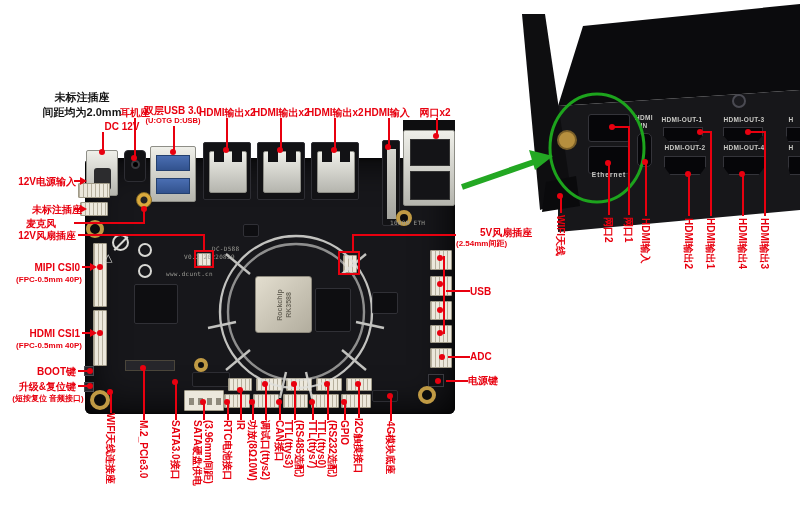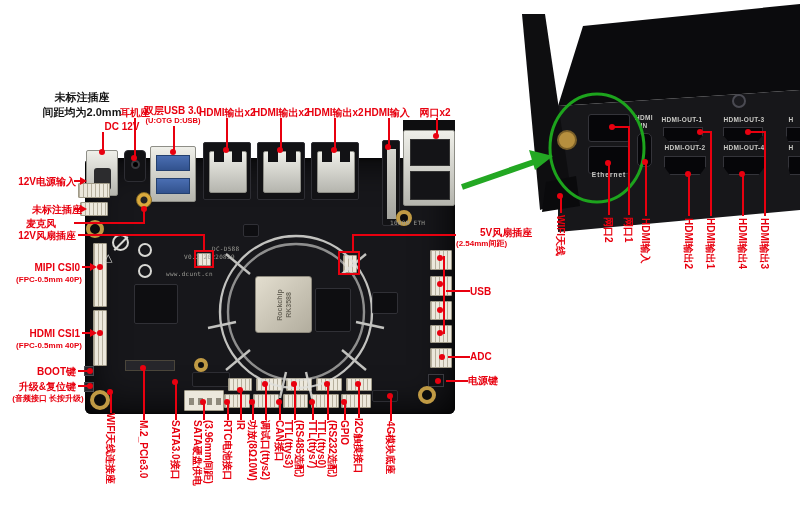--- a/index.html
+++ b/index.html
@@ -262,21 +262,21 @@
   <div class="abs dot" style="left:100px;top:333px"></div>
   <span class="abs lbl sm2" style="left:6px;top:341px;width:86px">(FPC-0.5mm 40P)</span>
 
   <span class="abs lbl r" style="left:34px;top:366px;width:42px">BOOT键</span>
   <div class="abs hl" style="left:78px;top:370px;width:10px"></div>
   <div class="abs dot" style="left:90px;top:371px"></div>
 
   <span class="abs lbl r" style="left:10px;top:381px;width:66px">升级&amp;复位键</span>
   <div class="abs hl" style="left:78px;top:385px;width:10px"></div>
   <div class="abs dot" style="left:90px;top:386px"></div>
-  <span class="abs lbl sm2" style="left:0px;top:394px;width:96px">(音频接口 长按升级)</span>
+  <span class="abs lbl sm2" style="left:0px;top:394px;width:96px">(短按复位 音频接口)</span>
 
   <span class="abs lbl l" style="left:480px;top:227px;width:66px">5V风扇插座</span>
   <span class="abs lbl sm2 l" style="left:456px;top:239px;width:66px">(2.54mm间距)</span>
   <div class="abs hl" style="left:352px;top:234px;width:104px"></div>
   <div class="abs vl" style="left:352px;top:236px;height:16px"></div>
   <div class="abs rbox" style="left:338px;top:251px;width:22px;height:24px"></div>
 
   <span class="abs lbl l" style="left:470px;top:286px;width:30px">USB</span>
   <div class="abs hl" style="left:446px;top:290px;width:24px"></div>
   <div class="abs vl" style="left:443px;top:256px;height:78px"></div>

